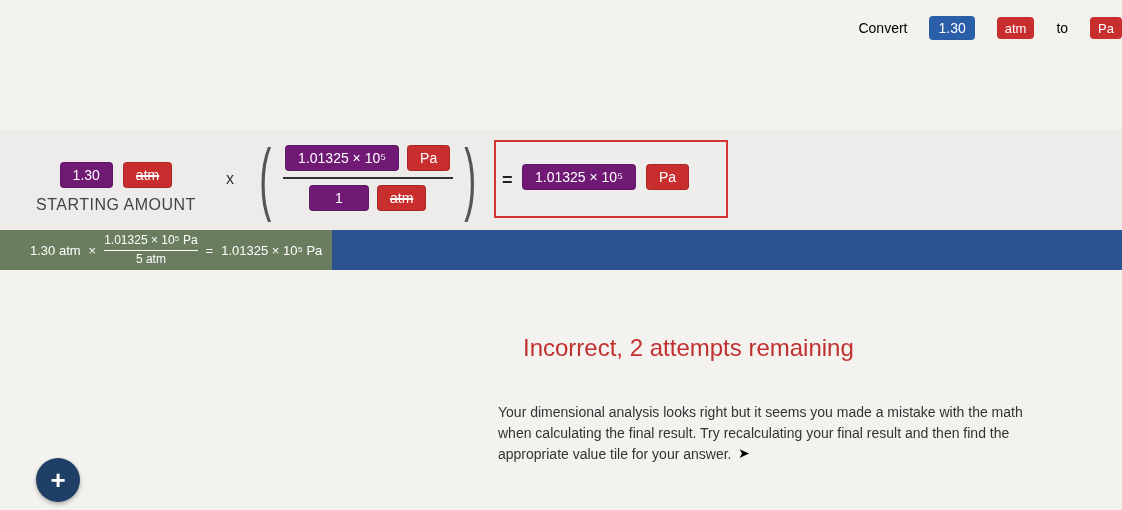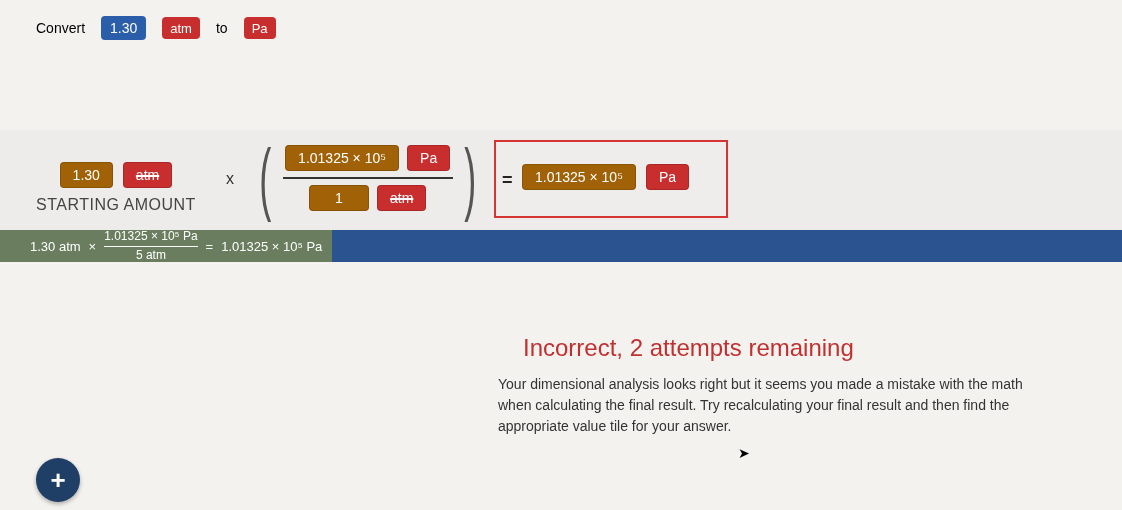--- a/index.html
+++ b/index.html
@@ -10,23 +10,23 @@
     height: 510px;
     overflow: hidden;
     position: relative;
   }
   .prompt-row {
     position: absolute;
     top: 16px;
     left: 0;
     right: 0;
     display: flex;
-    justify-content: flex-start;
-    align-items: center;
-    gap: 16px;
+    justify-content: flex-end;
+    align-items: center;
+    gap: 22px;
     font-size: 14px;
     padding-left: 36px;
   }
   .chip {
     display: inline-flex;
     align-items: center;
     justify-content: center;
     padding: 4px 9px;
     border-radius: 4px;
     color: #fff;
@@ -61,21 +61,21 @@
     display: inline-flex;
     align-items: center;
     justify-content: center;
     border-radius: 4px;
     color: #fff;
     font-size: 14px;
     height: 26px;
     padding: 0 12px;
     border: 1px solid rgba(0,0,0,0.15);
   }
-  .tile.blue { background: #a16207; }
+  .tile.blue { background: #701a75; }
   .tile.red  { background: #c82e2e; }
   .starting-label {
     font-size: 16px;
     color: #444;
     letter-spacing: 0.5px;
   }
 
   .times-sym {
     position: absolute;
     left: 226px;
@@ -138,21 +138,21 @@
     display: flex;
     gap: 10px;
     align-items: center;
   }
 
   .summary-band {
     position: absolute;
     top: 230px;
     left: 0;
     right: 0;
-    height: 32px;
+    height: 40px;
     background: #2a538f;
     display: flex;
     align-items: stretch;
   }
   .summary-inner {
     background: #6a7d5e;
     color: #fff;
     display: flex;
     align-items: center;
     padding: 0 10px 0 30px;
@@ -173,21 +173,21 @@
     left: 498px;
     top: 334px;
     right: 60px;
   }
   .feedback-title {
     color: #c13030;
     font-size: 24px;
     margin-left: 25px;
   }
   .feedback-body {
-    margin-top: 12px;
+    margin-top: 40px;
     color: #333;
     font-size: 14px;
     line-height: 1.5;
     max-width: 560px;
   }
 
   .add-btn {
     position: absolute;
     left: 36px;
     bottom: 8px;

